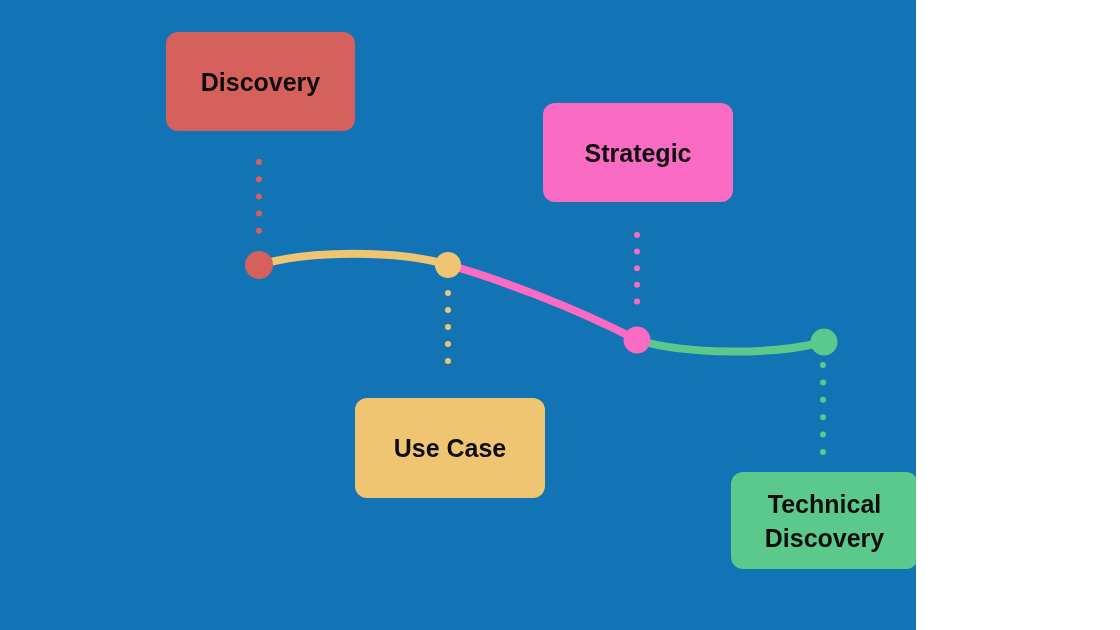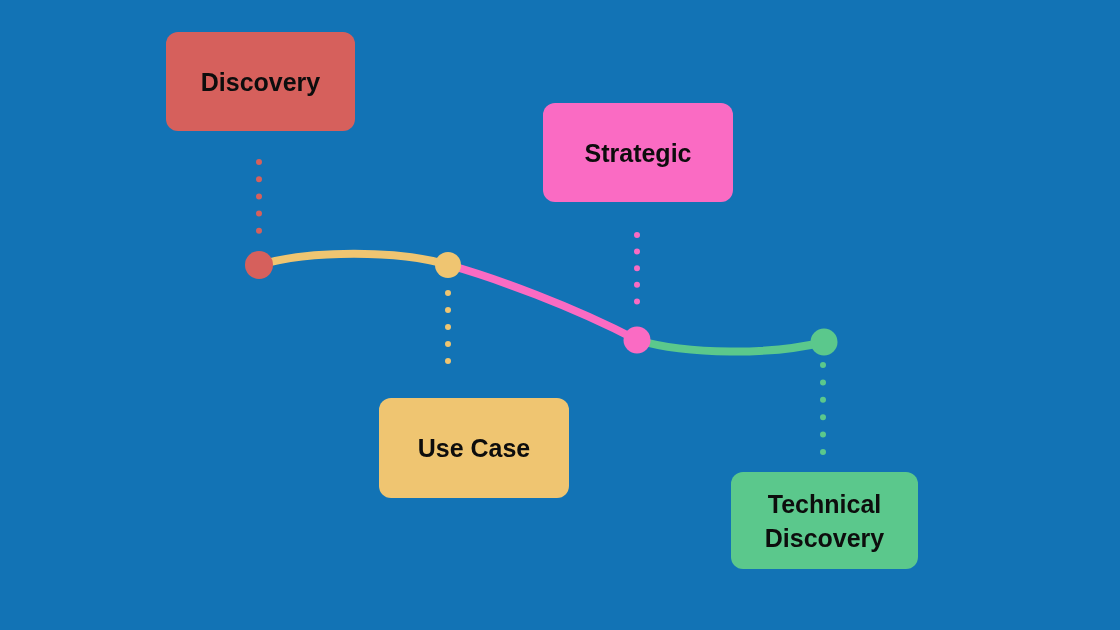--- a/index.html
+++ b/index.html
@@ -1,21 +1,21 @@
 <!DOCTYPE html>
 <html><head>
 <meta charset="utf-8">
 <style>
   html, body {
     margin: 0;
     padding: 0;
   }
   .canvas {
     position: relative;
-    width: 1120px;
+    width: 916px;
     height: 630px;
     overflow: hidden;
     font-family: "Liberation Sans", "DejaVu Sans", sans-serif;
   }
   .curve-layer {
     position: absolute;
     left: 0;
     top: 0;
     width: 1120px;
     height: 630px;
@@ -60,21 +60,21 @@
     <circle cx="259" cy="265" r="14" style="fill: rgb(214, 96, 92);"></circle>
     <circle cx="448" cy="265" r="13" style="fill: rgb(239, 197, 113);"></circle>
     <circle cx="637" cy="340" r="13.5" style="fill: rgb(250, 107, 195);"></circle>
     <circle cx="824" cy="342" r="13.5" style="fill: rgb(91, 200, 140);"></circle>
   </svg>
 
   <div class="stage-box box-discovery-workshops" style="background-color: rgb(214, 96, 92); color: rgb(13, 13, 13);">
     <span>Discovery</span>
   </div>
 
-  <div class="stage-box box-use-case-development" style="background-color: rgb(239, 197, 113); color: rgb(13, 13, 13); margin-left: 24px;">
+  <div class="stage-box box-use-case-development" style="background-color: rgb(239, 197, 113); color: rgb(13, 13, 13);">
     <span>Use Case</span>
   </div>
 
   <div class="stage-box box-strategic-prioritisation" style="background-color: rgb(250, 107, 195); color: rgb(13, 13, 13); text-align: center;">
     <span>Strategic</span>
   </div>
 
   <div class="stage-box box-technical-discovery" style="background-color: rgb(91, 200, 140); color: rgb(13, 13, 13);">
     <span>Technical</span>
     <span>Discovery</span>

